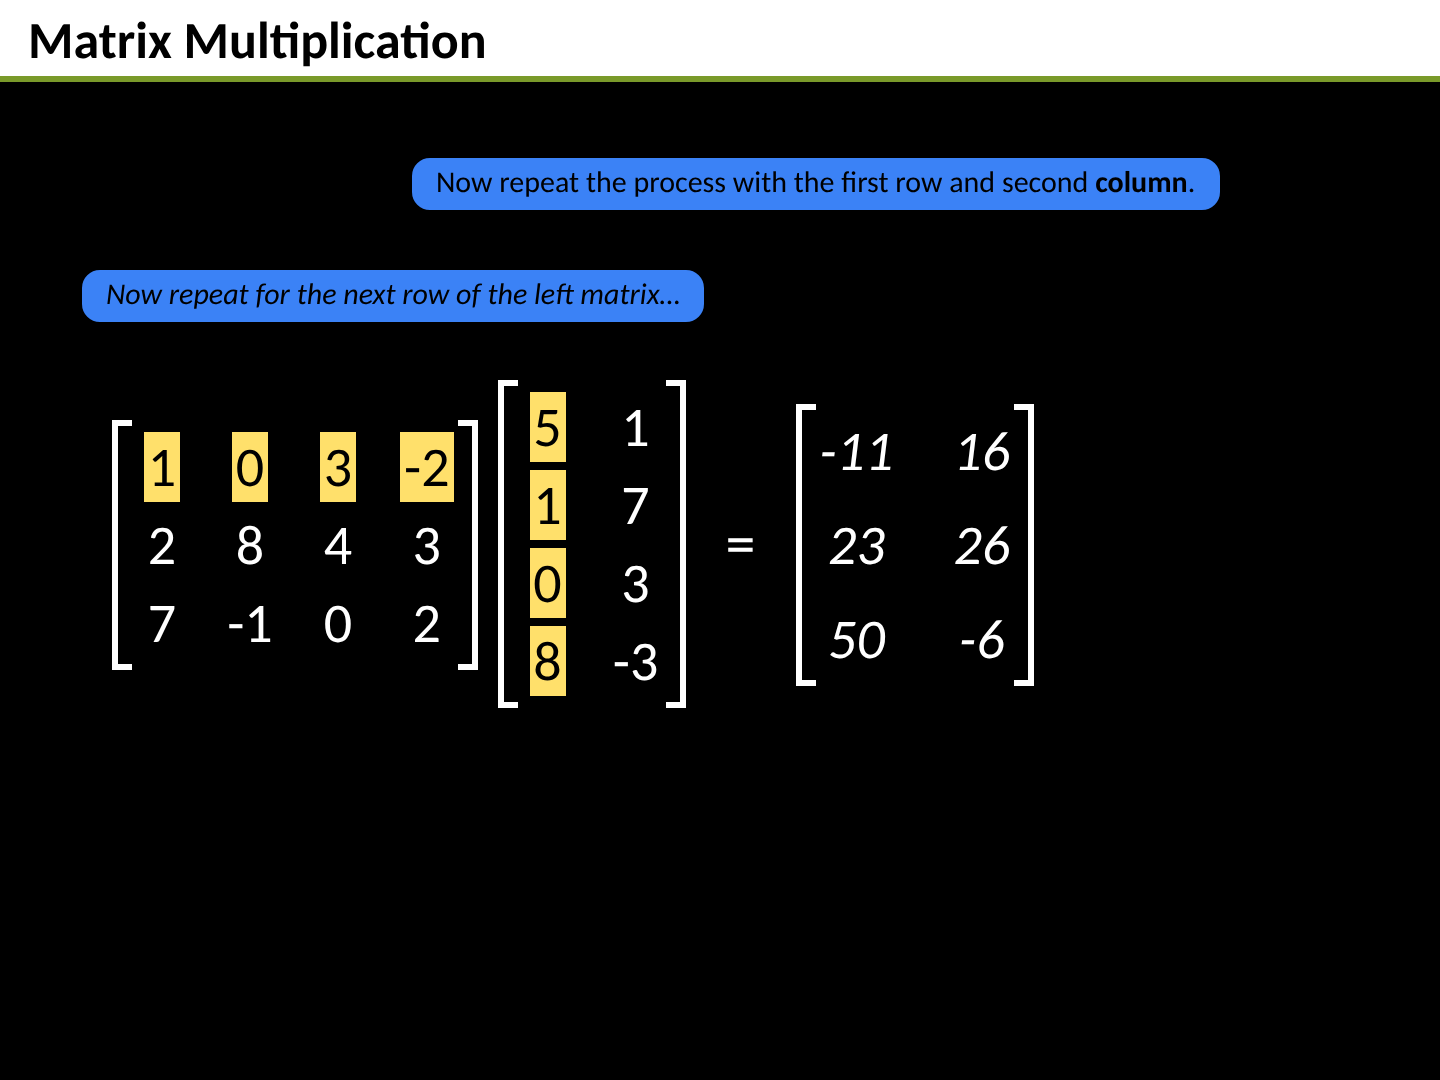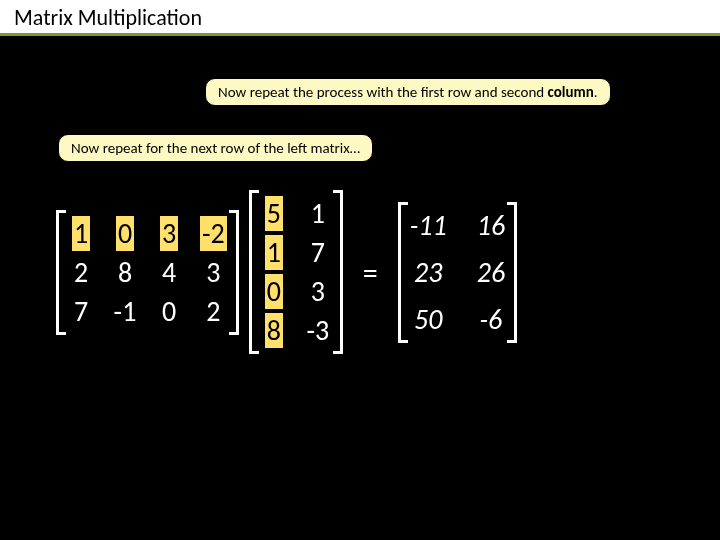--- a/index.html
+++ b/index.html
@@ -7,37 +7,37 @@
     width: 720px;
     height: 540px;
     background: #000;
     font-family: Calibri, Arial, sans-serif;
     overflow: hidden;
     position: relative;
   }
   .title-bar {
     background: #fff;
     padding: 4px 14px 2px 14px;
-    font-size: 22px;
-    font-weight: 400;
+    font-size: 26px;
+    font-weight: 700;
     color: #000;
     border-bottom: 3px solid #7a9a2a;
   }
   .callout {
-    background: #fef9c3;
+    background: #3b82f6;
     border: 1.5px solid #000;
     border-radius: 10px;
     padding: 4px 12px;
     font-size: 15px;
     color: #000;
     position: absolute;
     white-space: nowrap;
   }
   .callout1 { top: 78px; left: 205px; }
-  .callout2 { top: 134px; left: 58px; }
+  .callout2 { top: 134px; left: 40px; font-style: italic; }
   .matrix-row {
     position: absolute;
     top: 190px;
     left: 58px;
     display: flex;
     align-items: center;
     gap: 14px;
     color: #fff;
     font-size: 28px;
   }

